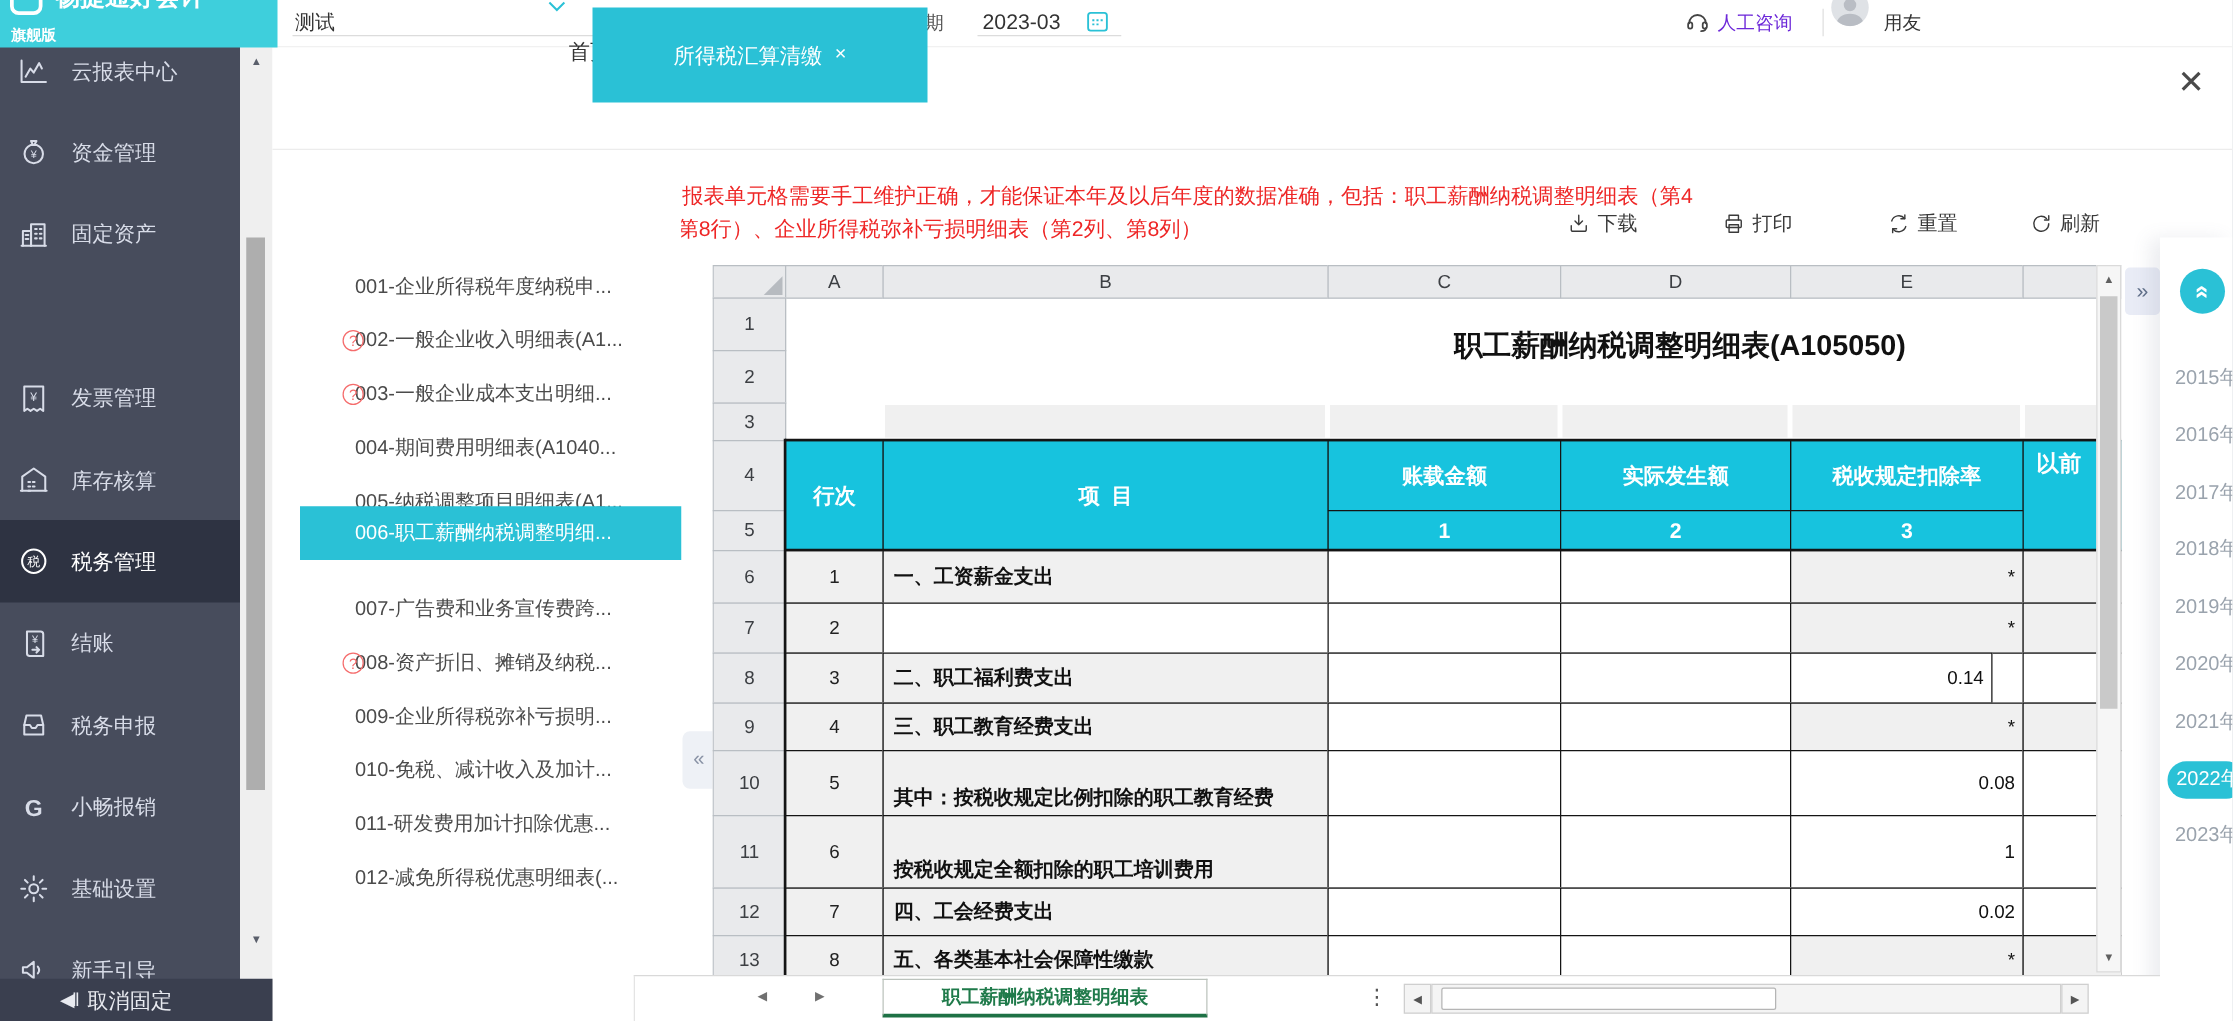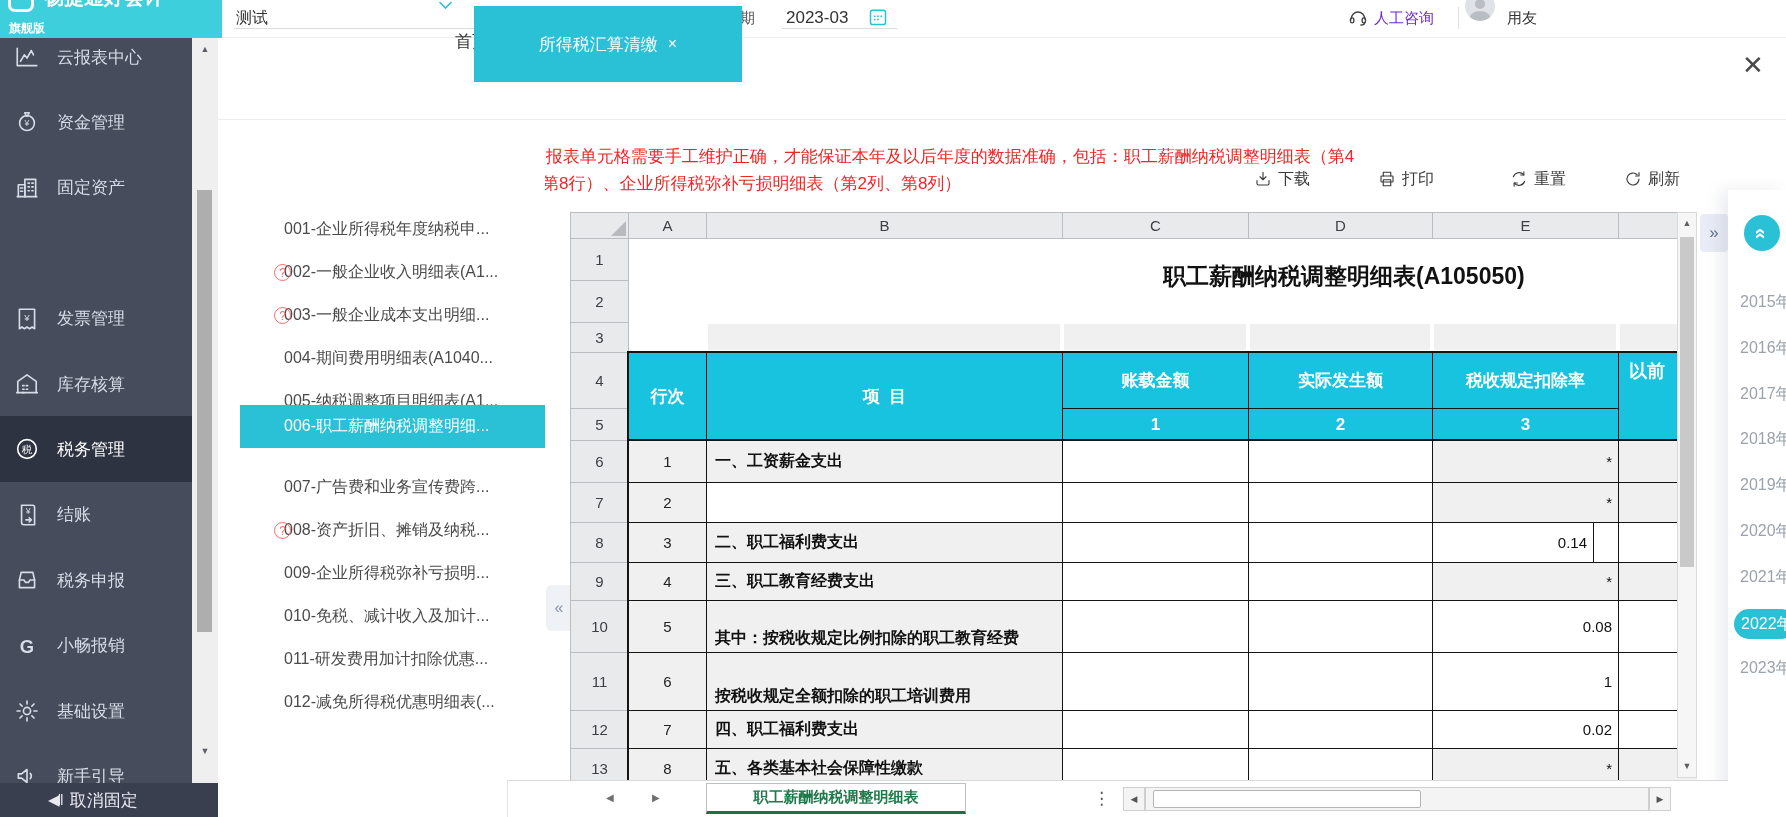--- a/index.html
+++ b/index.html
@@ -404,21 +404,21 @@
       <div class="fcell white" style="left: 678px; top: 388px; width: 185px; height: 53px;"></div>
       <div class="fcell white val" style="left: 862px; top: 388px; width: 187px; height: 53px;">0.08</div>
       <div class="fcell white" style="left: 1048px; top: 388px; width: 80px; height: 53px;"></div>
       <div class="fcell gray num" style="left: 58px; top: 440px; width: 79px; height: 59px;">6</div>
       <div class="fcell gray lbl" style="left: 136px; top: 440px; width: 357px; height: 59px; align-items: flex-end; padding-bottom: 3px;">按税收规定全额扣除的职工培训费用</div>
       <div class="fcell white" style="left: 492px; top: 440px; width: 187px; height: 59px;"></div>
       <div class="fcell white" style="left: 678px; top: 440px; width: 185px; height: 59px;"></div>
       <div class="fcell white val" style="left: 862px; top: 440px; width: 187px; height: 59px;">1</div>
       <div class="fcell white" style="left: 1048px; top: 440px; width: 80px; height: 59px;"></div>
       <div class="fcell gray num" style="left: 58px; top: 498px; width: 79px; height: 39px;">7</div>
-      <div class="fcell gray lbl" style="left: 136px; top: 498px; width: 357px; height: 39px;">四、职工福利费支出</div>
+      <div class="fcell gray lbl" style="left: 136px; top: 498px; width: 357px; height: 39px;">四、工会经费支出</div>
       <div class="fcell white" style="left: 492px; top: 498px; width: 187px; height: 39px;"></div>
       <div class="fcell white" style="left: 678px; top: 498px; width: 185px; height: 39px;"></div>
       <div class="fcell white val" style="left: 862px; top: 498px; width: 187px; height: 39px;">0.02</div>
       <div class="fcell white" style="left: 1048px; top: 498px; width: 80px; height: 39px;"></div>
       <div class="fcell gray num" style="left: 58px; top: 536px; width: 79px; height: 41px;">8</div>
       <div class="fcell gray lbl" style="left: 136px; top: 536px; width: 357px; height: 41px;">五、各类基本社会保障性缴款</div>
       <div class="fcell white" style="left: 492px; top: 536px; width: 187px; height: 41px;"></div>
       <div class="fcell white" style="left: 678px; top: 536px; width: 185px; height: 41px;"></div>
       <div class="fcell gray val" style="left: 862px; top: 536px; width: 187px; height: 41px;">*</div>
       <div class="fcell gray" style="left: 1048px; top: 536px; width: 80px; height: 41px;"></div>

